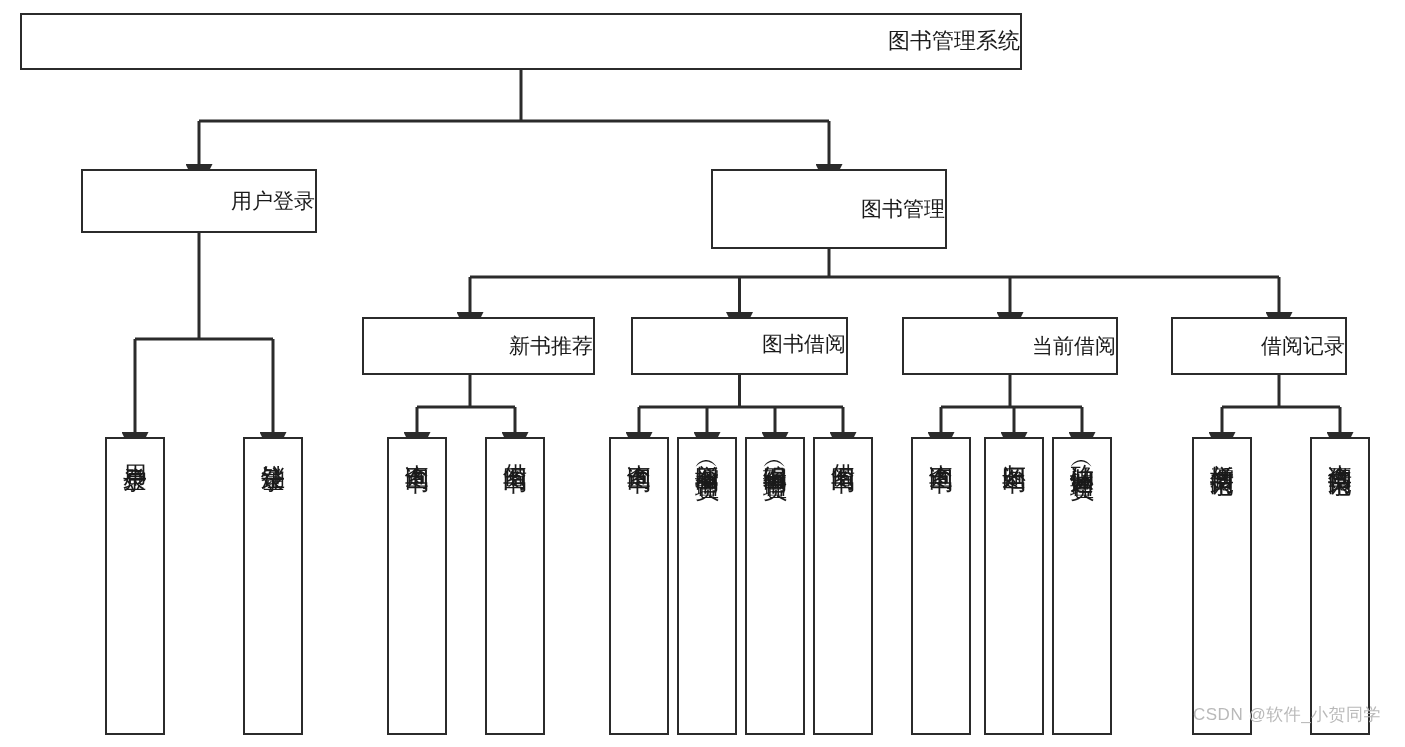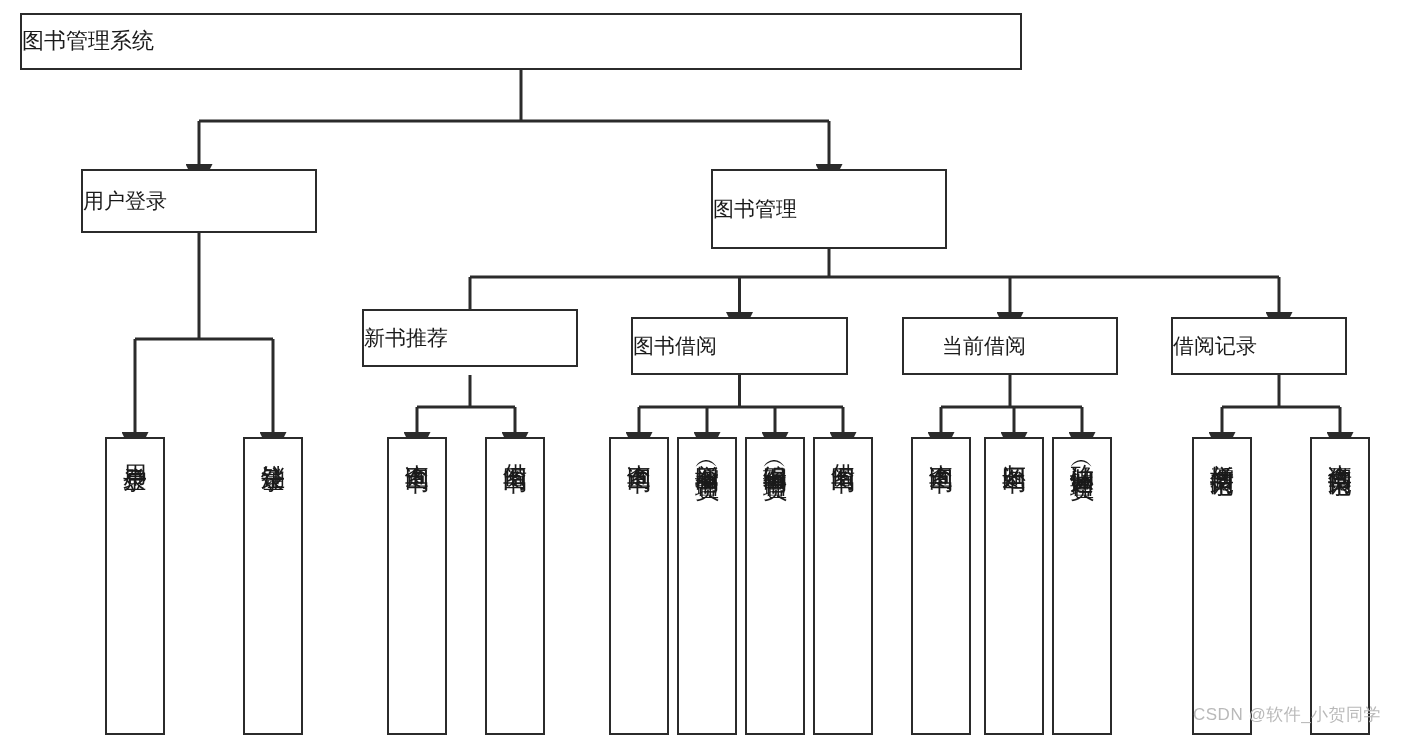--- a/index.html
+++ b/index.html
@@ -25,21 +25,21 @@
     height: 747px;
     pointer-events: none;
   }
   .node {
     position: absolute;
     box-sizing: border-box;
     background: #ffffff;
     border: 2px solid #2b2b2b;
     display: flex;
     align-items: center;
-    justify-content: flex-start;
+    justify-content: flex-end;
     color: #1a1a1a;
   }
   .node .label {
     display: block;
     text-align: center;
     line-height: 1.1;
     white-space: nowrap;
   }
   .node.horizontal .label {
     writing-mode: horizontal-tb;
@@ -120,25 +120,25 @@
   </div>
 
   <div class="node horizontal" style="left:81px; top:169px; width:236px; height:64px;">
     <span class="label">用户登录</span>
   </div>
 
   <div class="node horizontal" style="left:711px; top:169px; width:236px; height:80px;">
     <span class="label">图书管理</span>
   </div>
 
-  <div class="node horizontal" style="left:362px; top:309px; width:216px; height:58px;">
+  <div class="node horizontal" style="left:362px; top:317px; width:233px; height:58px;">
     <span class="label">新书推荐</span>
   </div>
 
-  <div class="node horizontal" style="left:631px; top:317px; width:217px; height:58px;">
+  <div class="node horizontal" style="left:631px; top:317px; width:217px; height:58px;font-family:Liberation Mono, monospace;">
     <span class="label">图书借阅</span>
   </div>
 
   <div class="node horizontal" style="left:902px; top:317px; width:216px; height:58px;padding-left:38px;">
     <span class="label">当前借阅</span>
   </div>
 
   <div class="node horizontal" style="left:1171px; top:317px; width:176px; height:58px;">
     <span class="label">借阅记录</span>
   </div>

